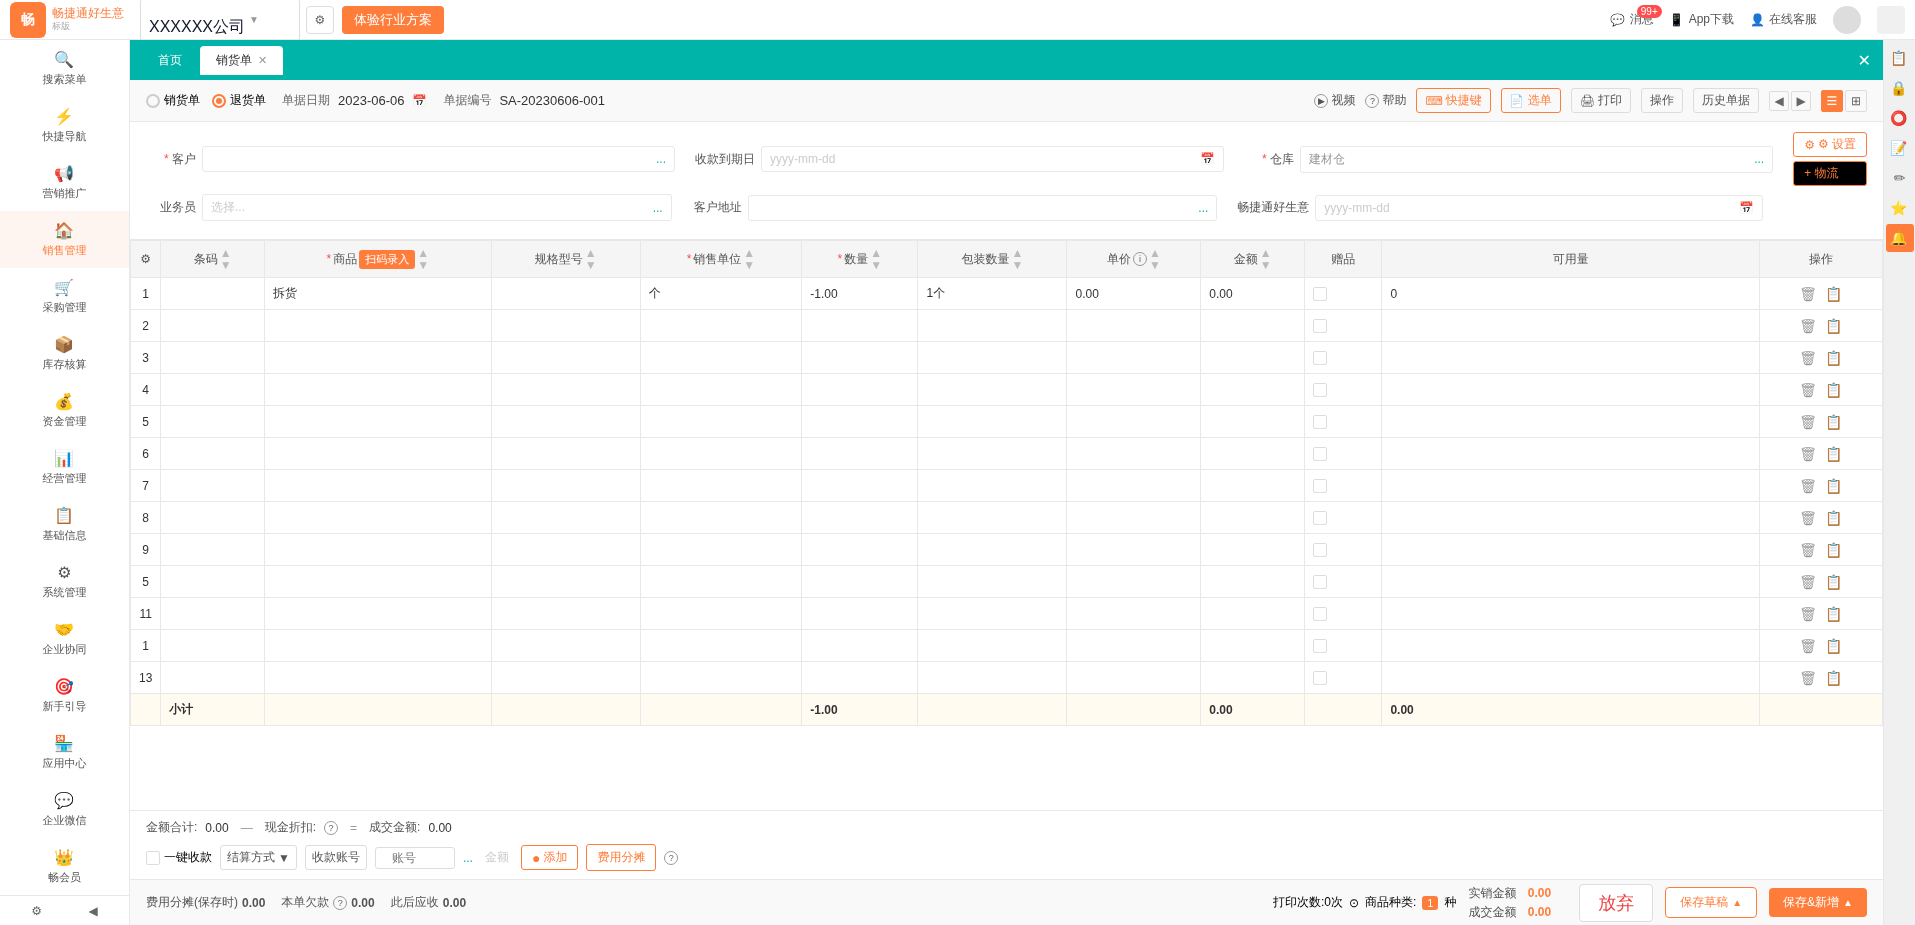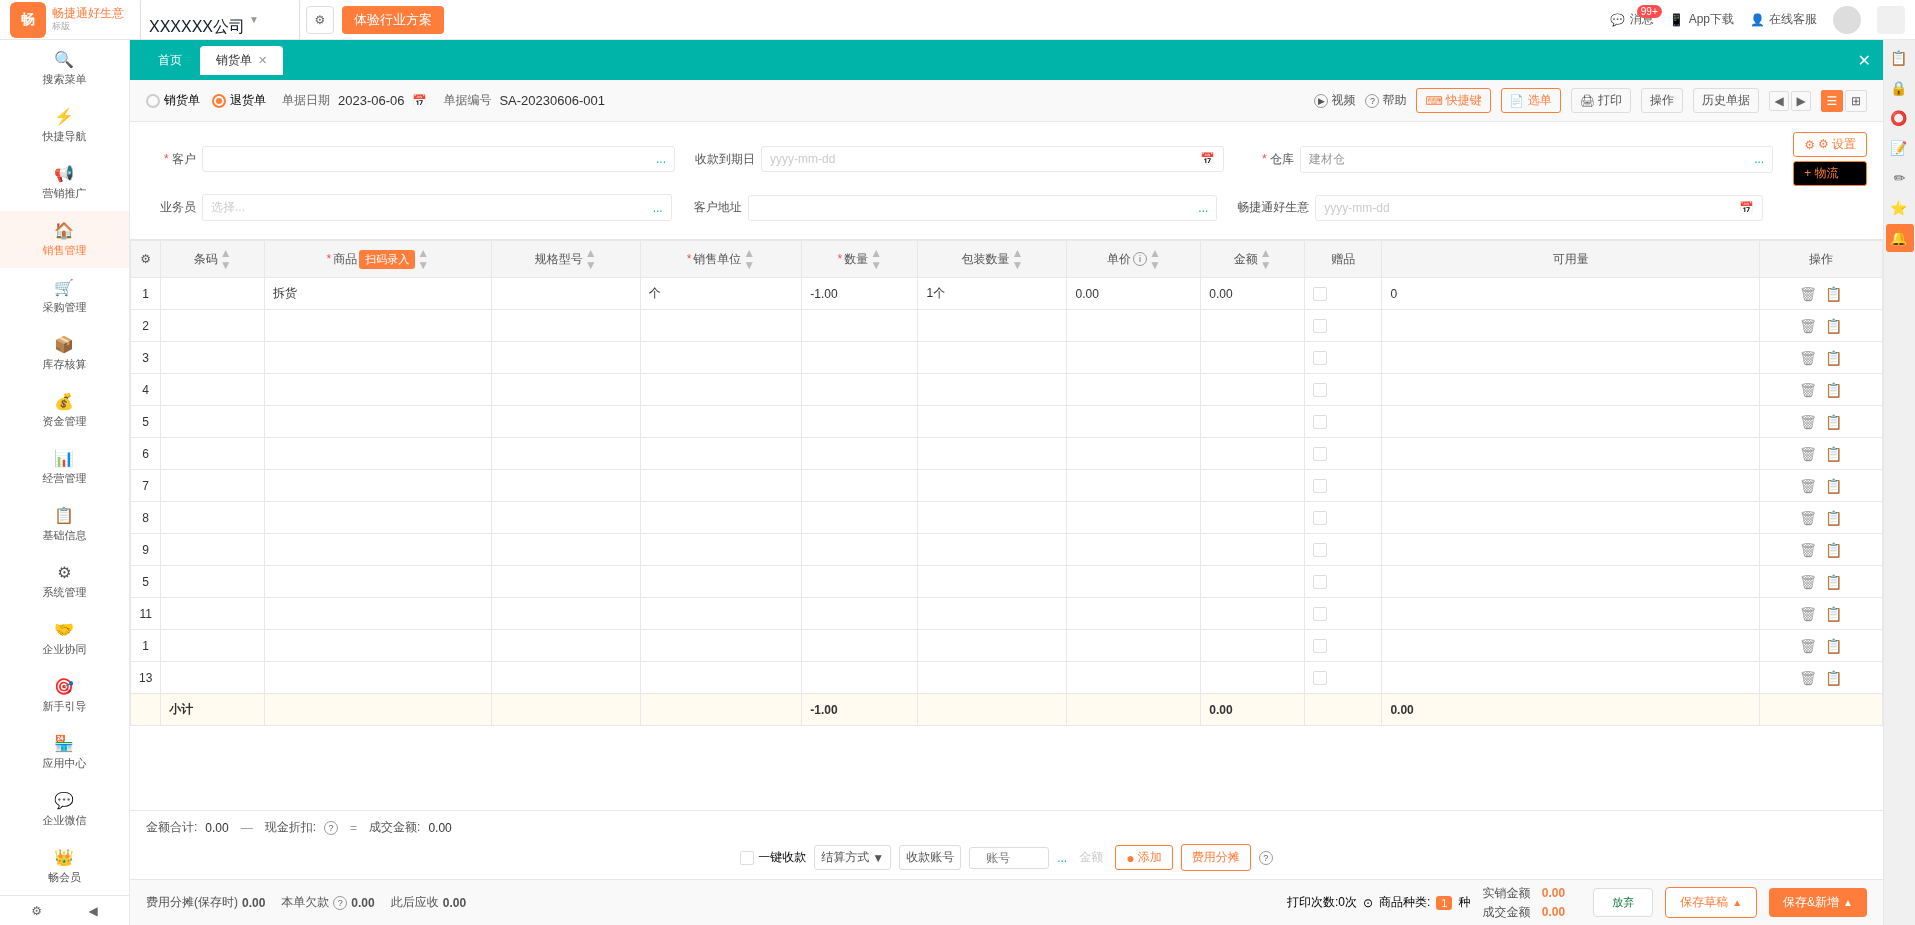--- a/index.html
+++ b/index.html
@@ -87,34 +87,34 @@
     .subtotal-row td { background: #fffbf0; font-weight: bold; }
     th.settings-col { width: 30px; text-align: center; }
     .th-sort { display: flex; align-items: center; gap: 2px; justify-content: center; }
     .sort-arrows { display: flex; flex-direction: column; font-size: 8px; line-height: 1; color: #bbb; }
 
     
     .form-footer { padding: 8px 16px; background: #fff; border-top: 1px solid #e8e8e8; flex-shrink: 0; }
     .footer-row1 { display: flex; align-items: center; gap: 8px; margin-bottom: 8px; }
     .footer-label { color: #555; }
     .footer-value { color: #333; }
-    .footer-row2 { display: flex; align-items: center; gap: 8px; justify-content: center; }
+    .footer-row2 { display: flex; align-items: center; gap: 8px; }
     .checkbox-label { display: flex; align-items: center; gap: 4px; cursor: pointer; }
     .small-select { border: 1px solid #ddd; border-radius: 3px; padding: 3px 6px; color: #555; cursor: pointer; display: flex; align-items: center; gap: 3px; }
     .footer-input { border: 1px solid #ddd; border-radius: 3px; padding: 3px 16px; width: 80px; }
     .add-btn { background: transparent; border: 1px solid #ff7d3b; color: #ff7d3b; border-radius: 3px; padding: 3px 10px; cursor: pointer; display: flex; align-items: center; gap: 3px; }
     .expense-btn { background: white; border: 1px solid #ff7d3b; color: #ff7d3b; border-radius: 3px; padding: 4px 10px; cursor: pointer; font-size: 12px; }
     .help-icon { width: 14px; height: 14px; border-radius: 50%; border: 1px solid #999; display: flex; align-items: center; justify-content: center; font-size: 9px; color: #666; cursor: pointer; }
 
     
     .bottom-bar { height: 46px; background: #f9f9f9; border-top: 1px solid #e8e8e8; display: flex; align-items: center; padding: 0 16px; flex-shrink: 0; }
     .bottom-info { display: flex; align-items: center; gap: 16px; color: #555; }
     .bottom-info-item { display: flex; align-items: center; gap: 4px; }
     .bottom-right-amounts { display: flex; flex-direction: column; gap: 2px; margin-right: 16px; text-align: right; font-size: 11px; color: #555; }
-    .discard-btn { border: 1px solid #ddd; background: white; border-radius: 4px; padding: 6px 18px; cursor: pointer; color: #15803d; font-size: 11px; }
+    .discard-btn { border: 1px solid #ddd; background: white; border-radius: 4px; padding: 6px 18px; cursor: pointer; color: #ef4444; font-size: 18px; }
     .save-draft-btn { border: 1px solid #ff7d3b; background: white; border-radius: 4px; padding: 6px 14px; cursor: pointer; color: #ff7d3b; font-size: 13px; display: flex; align-items: center; gap: 4px; }
     .save-new-btn { background: #ff7d3b; color: white; border: none; border-radius: 4px; padding: 6px 14px; cursor: pointer; font-size: 13px; display: flex; align-items: center; gap: 4px; }
     .btn-chevron { font-size: 10px; }
 
     
     .right-panel { width: 32px; background: #f0f0f0; display: flex; flex-direction: column; align-items: center; padding-top: 4px; gap: 2px; border-left: 1px solid #e8e8e8; flex-shrink: 0; }
     .right-panel-icon { width: 28px; height: 28px; display: flex; align-items: center; justify-content: center; cursor: pointer; color: #666; font-size: 14px; border-radius: 3px; }
     .right-panel-icon.active { background: #ff7d3b; color: white; }
 
     

